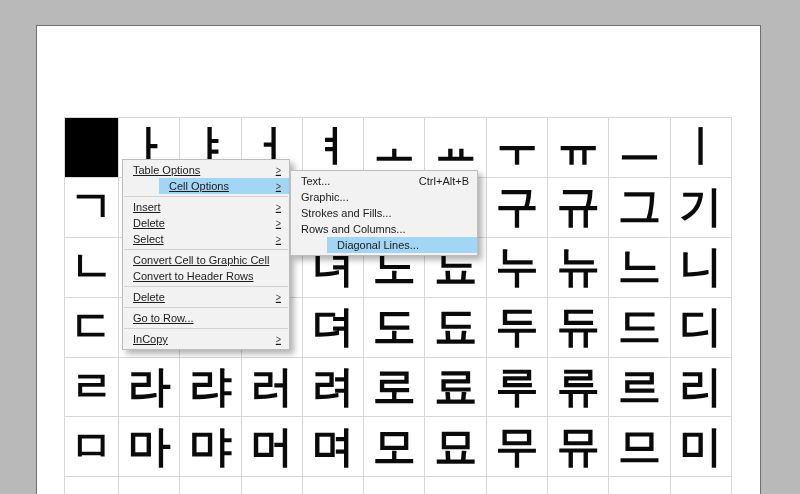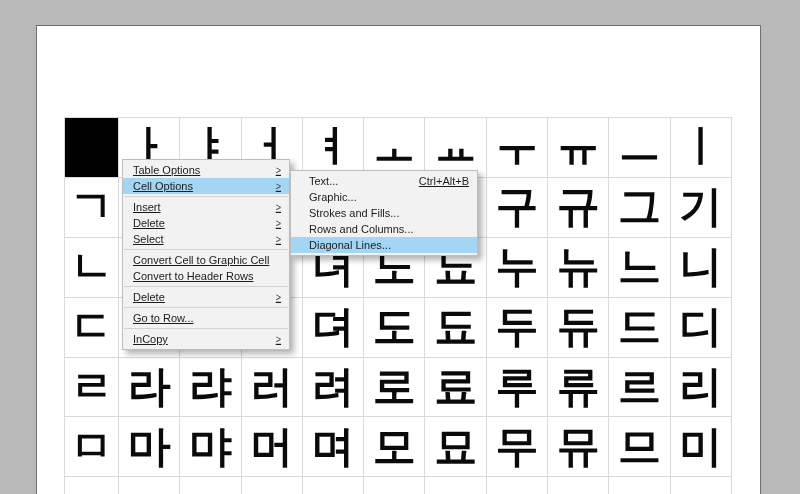--- a/index.html
+++ b/index.html
@@ -53,29 +53,29 @@
   #context-menu { left: 122px; top: 159px; width: 168px; text-decoration: underline; }
   #cell-options-submenu { left: 290px; top: 170px; width: 188px; z-index: 11; }
   .menu-item {
     height: 16px;
     display: flex;
     align-items: center;
     padding: 0 8px 0 10px;
     white-space: nowrap;
     cursor: default;
   }
-  #cell-options-submenu .menu-item { padding-left: 18px; }
-  .menu-item.hl { background: #a3d6f5; }
+  #cell-options-submenu .menu-item { padding-left: 10px; }
+  .menu-item.hl { background: #a3d6f5; margin-left: 36px; }
   .menu-item .arrow {
     margin-left: auto;
     font-size: 9px;
     color: #3c3c3c;
     transform: scaleY(1.2);
   }
-  .menu-item .shortcut { margin-left: auto; color: #1b1b1b; text-decoration: underline; }
+  .menu-item .shortcut { margin-left: auto; color: #1b1b1b; }
   .menu-sep { height: 1px; background: #d2d2d2; margin: 2px 1px; }
 </style>
 </head>
 <body>
 
 <div id="page">
   <div id="hangul-table">
       <div class="cell selected"></div>
       <div class="cell">ㅏ</div>
       <div class="cell">ㅑ</div>

